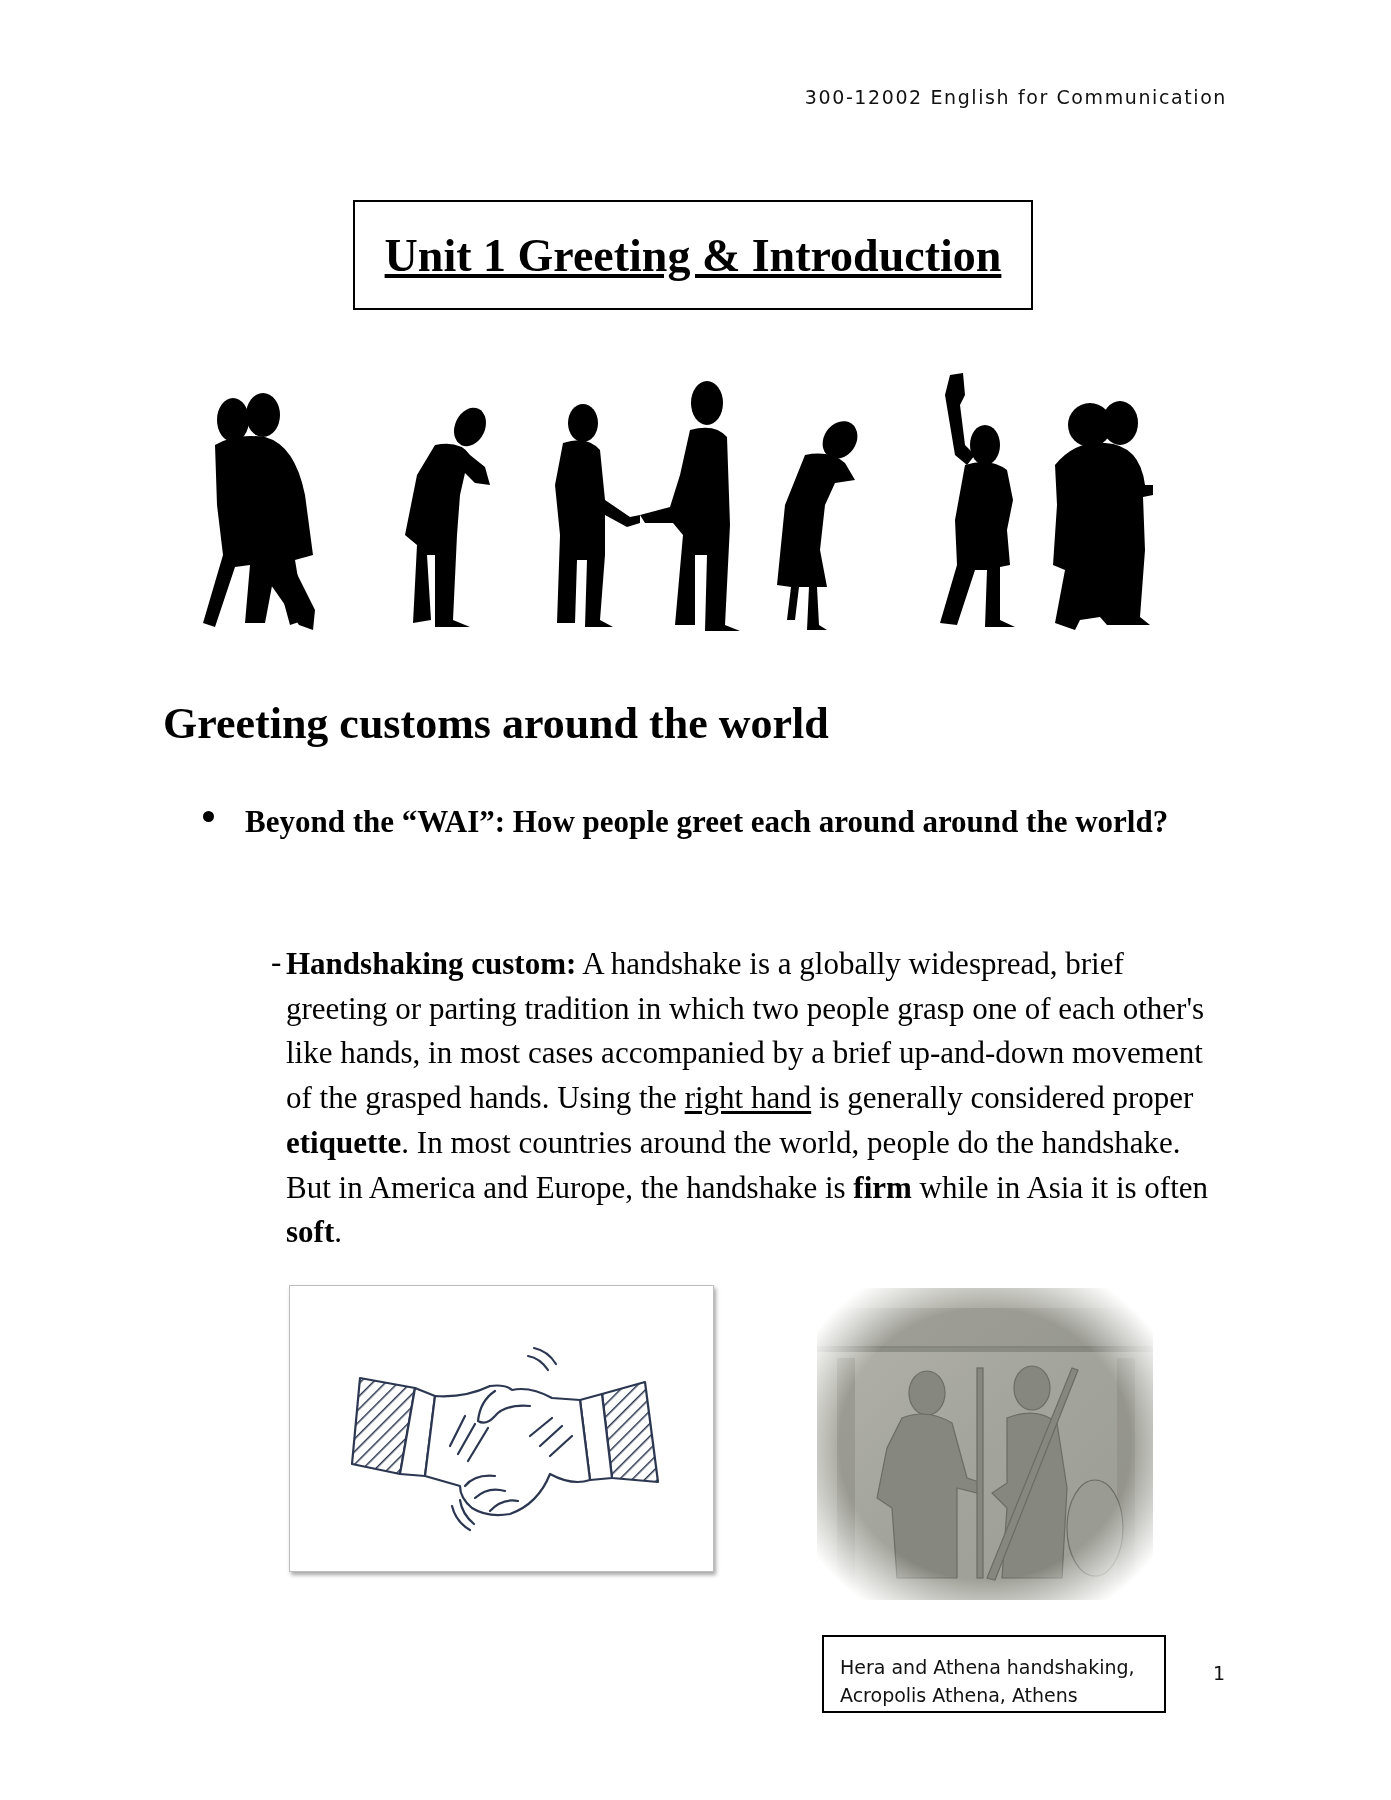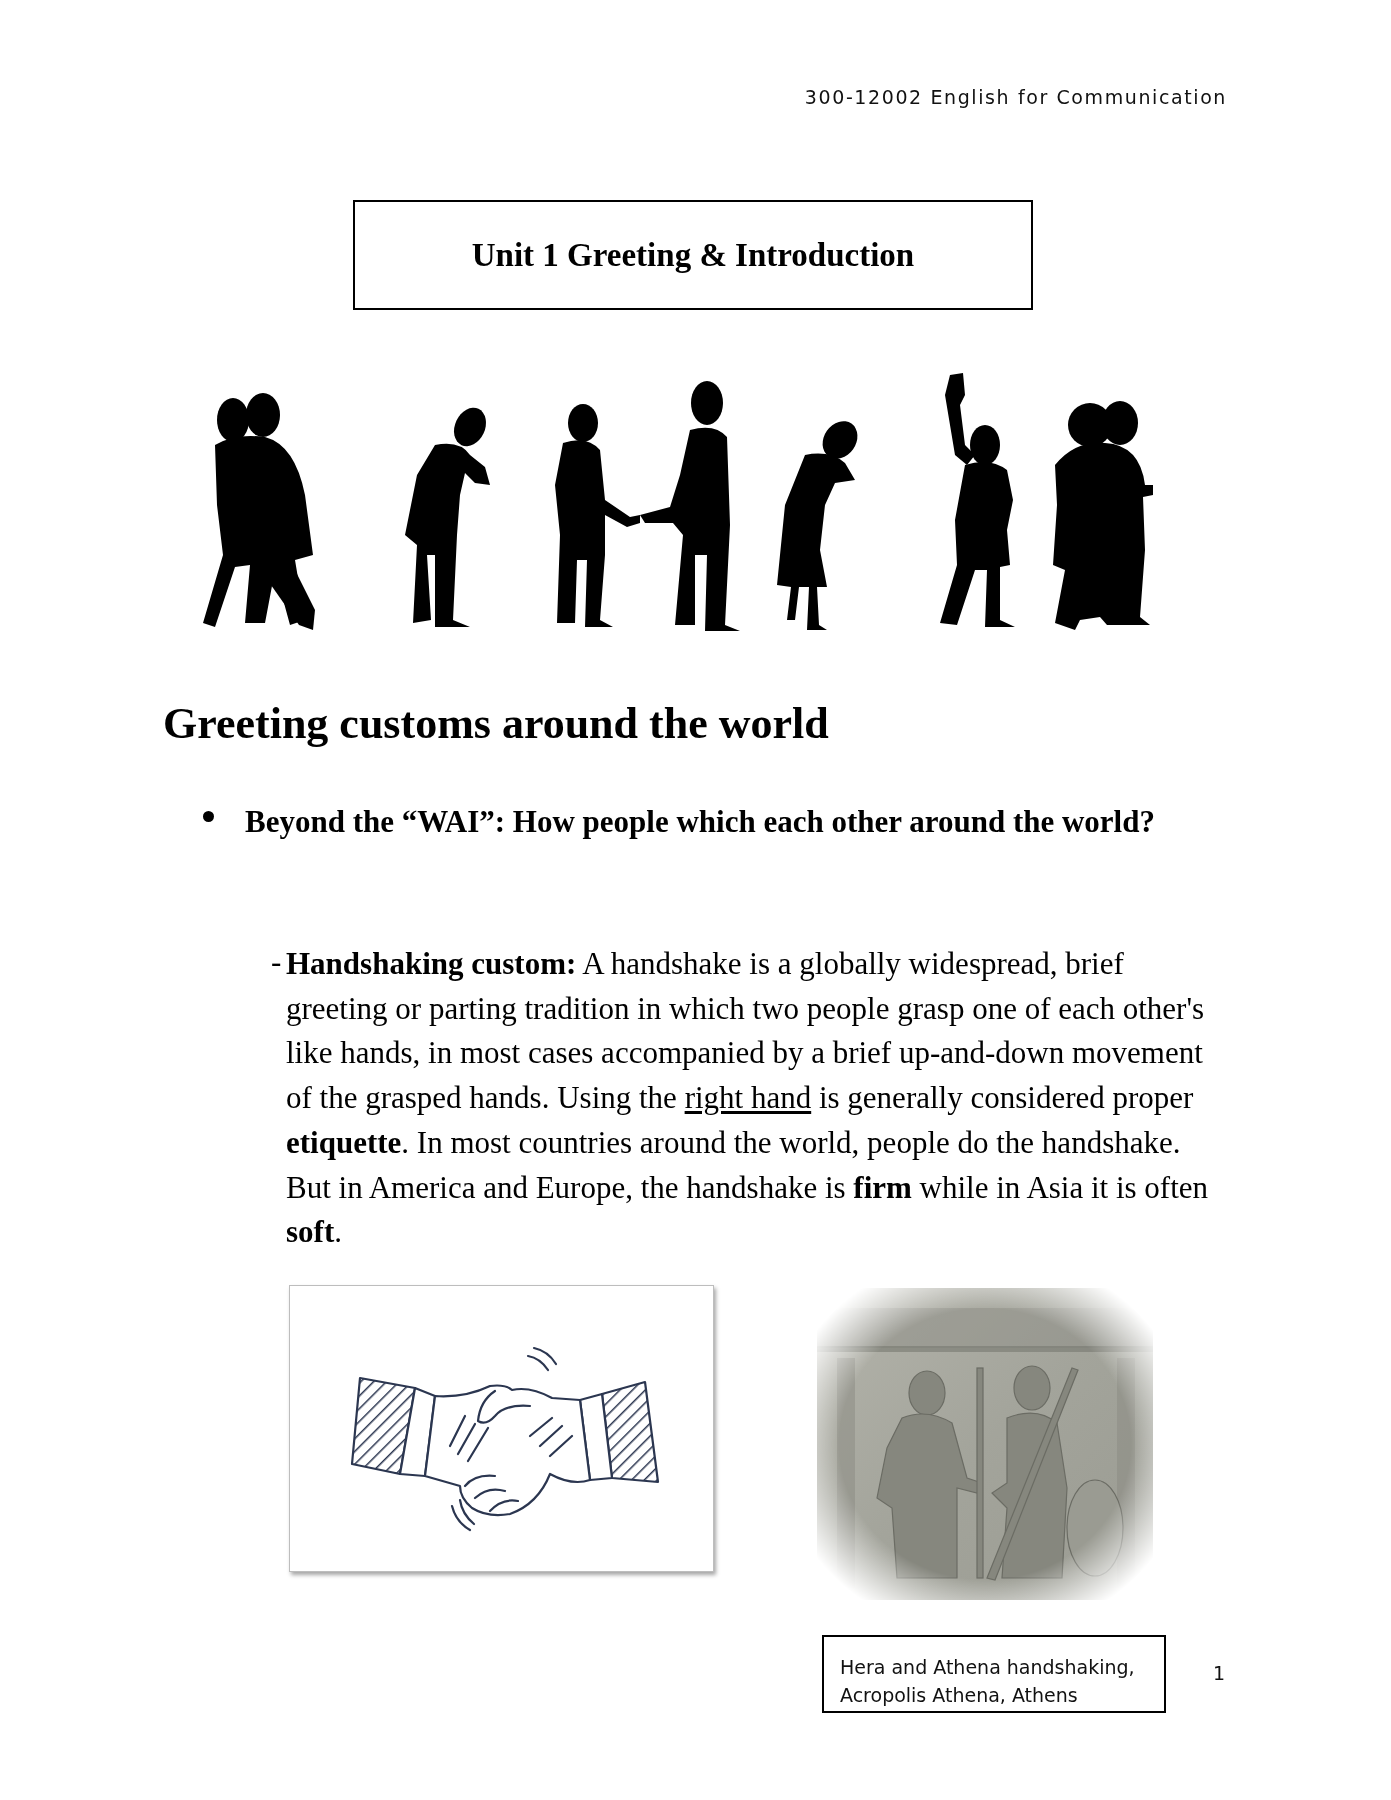--- a/index.html
+++ b/index.html
@@ -10,21 +10,21 @@
     left: 700px; width: 527px; top: 86px; text-align: right;
     font-family: "DejaVu Sans", sans-serif; font-size: 19px; letter-spacing: 1.6px;
     color: #111; white-space: nowrap;
   }
 
   .title-box {
     left: 353px; top: 200px; width: 676px; height: 106px;
     border: 2px solid #000; display: flex; align-items: center; justify-content: center;
   }
   .title-text {
-    font-family: "Liberation Serif", serif; font-weight: bold; font-size: 33px; white-space: nowrap;
+    font-family: "Liberation Serif", serif; font-weight: bold; font-size: 46px; white-space: nowrap; text-decoration: underline;
   }
 
   .silhouettes { left: 195px; top: 355px; width: 1000px; height: 290px; }
 
   .section-heading {
     left: 163px; top: 698px; font-family: "Liberation Serif", serif; font-weight: bold;
     font-size: 44px; white-space: nowrap;
   }
 
   .bullet-dot { left: 203px; top: 811px; width: 11px; height: 11px; border-radius: 50%; background: #000; }
@@ -107,21 +107,21 @@
         <ellipse cx="925" cy="68" rx="18" ry="22"></ellipse>
         <path d="M860 110 Q880 85 910 88 Q945 90 950 130 L958 130 L958 140 L948 142 L950 195 L945 262 L955 270 L912 270 L905 262 L885 265 L880 275 L860 268 L870 215 L858 210 L862 150 Z"></path>
       </g>
     </g>
   </svg>
 </div>
 
 <div class="abs section-heading">Greeting customs around the world</div>
 
 <div class="abs bullet-dot"></div>
-<div class="abs bullet-text">Beyond the “WAI”: How people which each other around the world?</div>
+<div class="abs bullet-text">Beyond the “WAI”: How people greet each around around the world?</div>
 
 <div class="abs dash">-</div>
 <div class="abs para"><b>Handshaking custom:</b><span> A handshake is a globally widespread, brief greeting or parting tradition in which two people grasp one of each other's like hands, in most cases accompanied by a brief up-and-down movement of the grasped hands. Using the </span><u>right hand</u><span> is generally considered proper </span><b>etiquette</b><span>. In most countries around the world, people do the handshake. But in America and Europe, the handshake is </span><b>firm</b><span> while in Asia it is often </span><b>soft</b><span>.</span></div>
 
 <div class="abs handshake-frame">
   <svg width="423" height="285" viewBox="0 0 423 285" xmlns="http://www.w3.org/2000/svg">
     <defs>
       <pattern id="hatch" width="9" height="9" patternUnits="userSpaceOnUse" patternTransform="rotate(45)">
         <line x1="0" y1="0" x2="0" y2="9" stroke="#2b3650" stroke-width="3"></line>
       </pattern>

